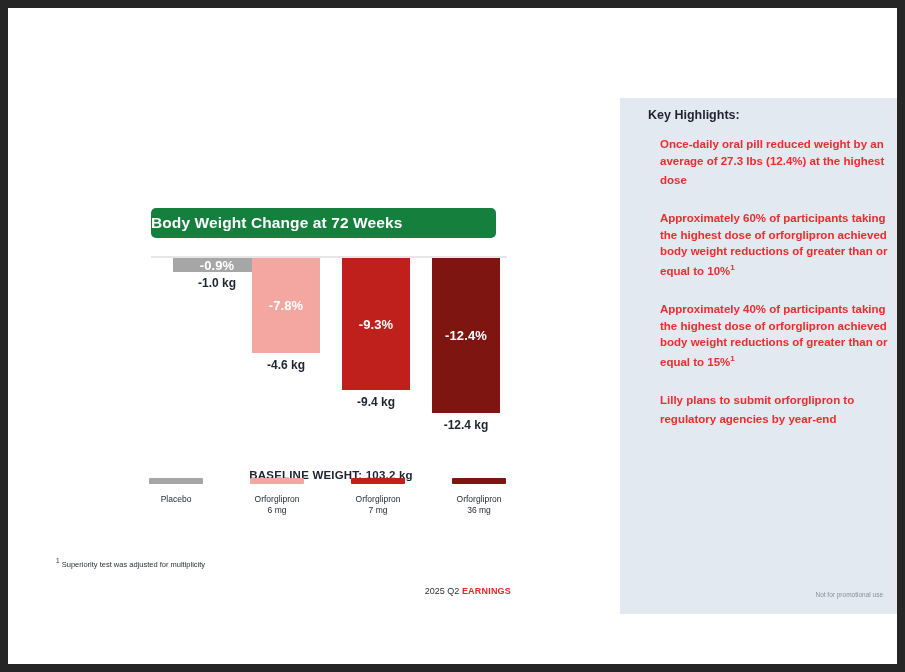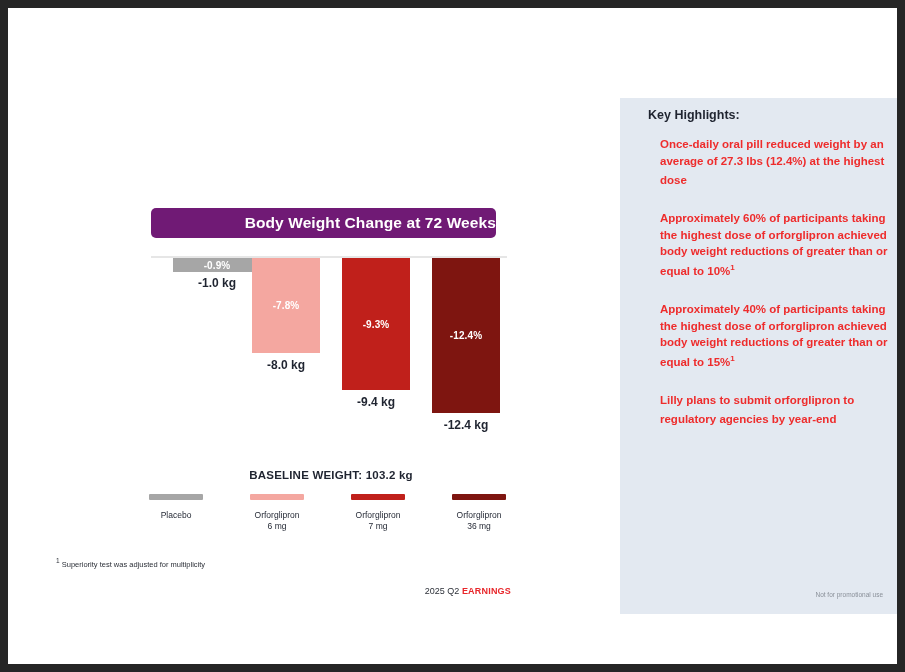--- a/index.html
+++ b/index.html
@@ -43,25 +43,25 @@
     white-space: nowrap;
   }
 
   
   #chart-banner {
     position: absolute;
     left: 143px;
     top: 200px;
     width: 345px;
     height: 30px;
-    background: #701a75;
+    background: #15803d;
     border-radius: 5px;
     display: flex;
     align-items: center;
-    justify-content: flex-end;
+    justify-content: flex-start;
   }
   #chart-banner-label {
     color: #ffffff;
     font-size: 15.5px;
     font-weight: bold;
     letter-spacing: 0.1px;
   }
 
   #plot {
     position: absolute;
@@ -85,21 +85,21 @@
   }
   .bar {
     position: absolute;
     top: 0;
     left: 0;
     display: flex;
     align-items: center;
     justify-content: center;
   }
   .bar-pct {
-    font-size: 10px;
+    font-size: 13px;
     font-weight: bold;
     color: #ffffff;
     letter-spacing: 0.1px;
   }
   .bar-pct.dark-on-gray { color: #ffffff; }
   .bar-kg {
     position: absolute;
     left: 0;
     width: 100%;
     text-align: center;
@@ -126,21 +126,21 @@
   
   #legend {
     position: absolute;
     left: 120px;
     top: 470px;
     width: 400px;
     height: 56px;
   }
   .legend-item {
     position: absolute;
-    top: 16px;
+    top: 0;
     width: 96px;
     text-align: center;
   }
   .legend-swatch {
     width: 54px;
     height: 6px;
     margin: 0 auto 10px auto;
     border-radius: 1px;
   }
   .legend-label {
@@ -234,21 +234,21 @@
         <div class="bar" style="width:88px; height:14px; background:#A6A6A6;">
           <span class="bar-pct dark-on-gray">-0.9%</span>
         </div>
         <div class="bar-kg" style="top:18px;">-1.0 kg</div>
       </div>
 
       <div class="bar-group" style="left:101px; width:68px;">
         <div class="bar" style="width:68px; height:95px; background:#F4A7A0;">
           <span class="bar-pct">-7.8%</span>
         </div>
-        <div class="bar-kg" style="top:100px;">-8.0 kg</div>
+        <div class="bar-kg" style="top:100px;">-4.6 kg</div>
       </div>
 
       <div class="bar-group" style="left:191px; width:68px;">
         <div class="bar" style="width:68px; height:132px; background:#C0201B;">
           <span class="bar-pct">-9.3%</span>
         </div>
         <div class="bar-kg" style="top:137px;">-9.4 kg</div>
       </div>
 
       <div class="bar-group" style="left:281px; width:68px;">

